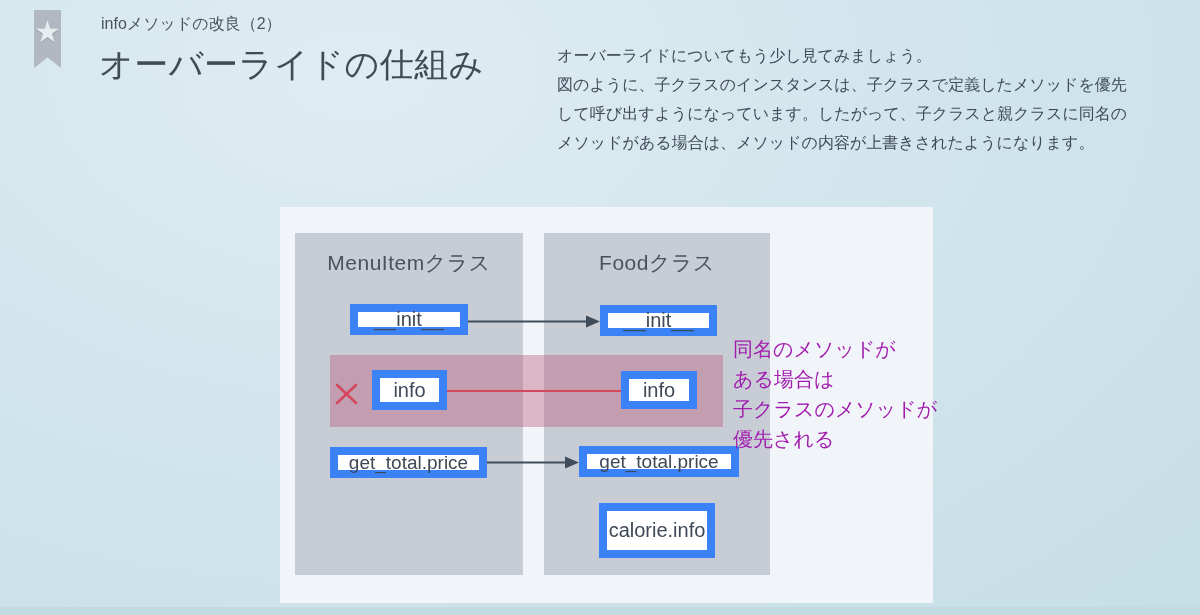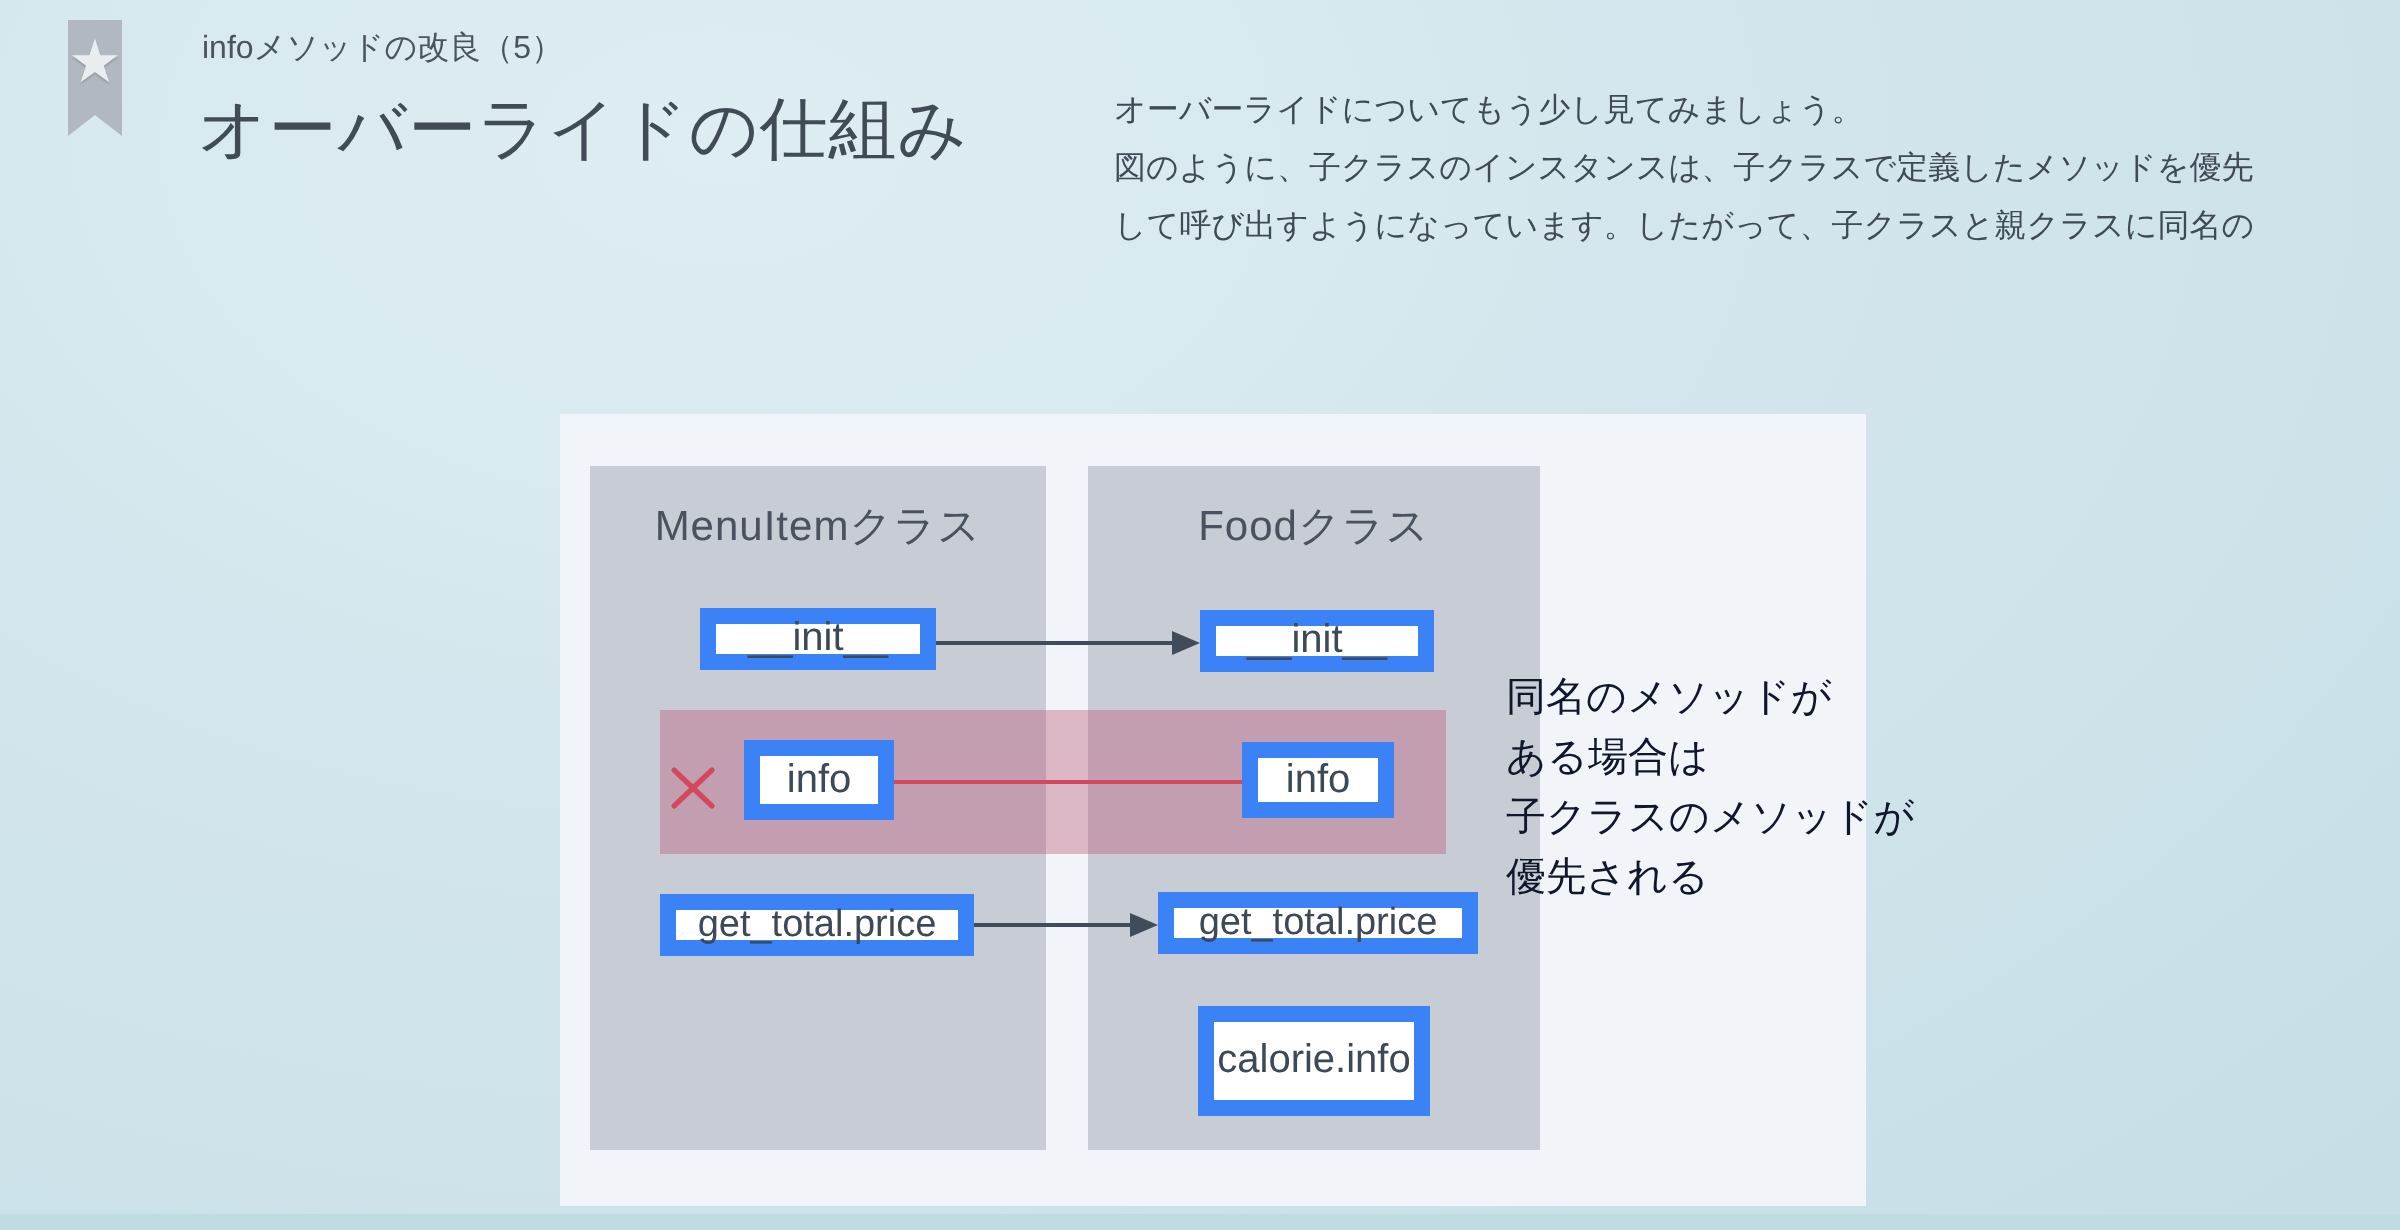--- a/index.html
+++ b/index.html
@@ -40,39 +40,40 @@
   .b-init-r{left:320px;top:98px;width:117px;height:31px;}
   .b-info-l{left:92px;top:163px;width:75px;height:40px;}
   .b-info-r{left:341px;top:164px;width:76px;height:38px;}
   .b-gtp-l{left:50px;top:240px;width:157px;height:31px;font-size:19px;}
   .b-gtp-r{left:299px;top:239px;width:160px;height:31px;font-size:19px;}
   .b-cal{left:319px;top:296px;width:116px;height:55px;}
 
   .overlay{position:absolute;left:0;top:0;width:653px;height:396px;pointer-events:none;}
   .annotation{
     position:absolute;left:453px;top:127px;font-size:20px;line-height:30px;
-    color:#0f172a;white-space:nowrap;margin-left:20px;
+    color:#a21caf;white-space:nowrap;
   }
 </style>
 </head>
 <body>
 
 <div class="stage">
 
   <div class="ribbon">
     <span class="star">★</span>
   </div>
 
-  <div class="kicker">infoメソッドの改良（5）</div>
+  <div class="kicker">infoメソッドの改良（2）</div>
   <div class="page-title">オーバーライドの仕組み</div>
 
   <div class="intro">
     <div>オーバーライドについてもう少し見てみましょう。</div>
     <div>図のように、子クラスのインスタンスは、子クラスで定義したメソッドを優先</div>
     <div>して呼び出すようになっています。したがって、子クラスと親クラスに同名の</div>
+    <div>メソッドがある場合は、メソッドの内容が上書きされたようになります。</div>
   </div>
 
   <div class="panel">
 
     <div class="col col-left">
       <div class="col-title">MenuItemクラス</div>
     </div>
     <div class="col col-right">
       <div class="col-title">Foodクラス</div>
     </div>

